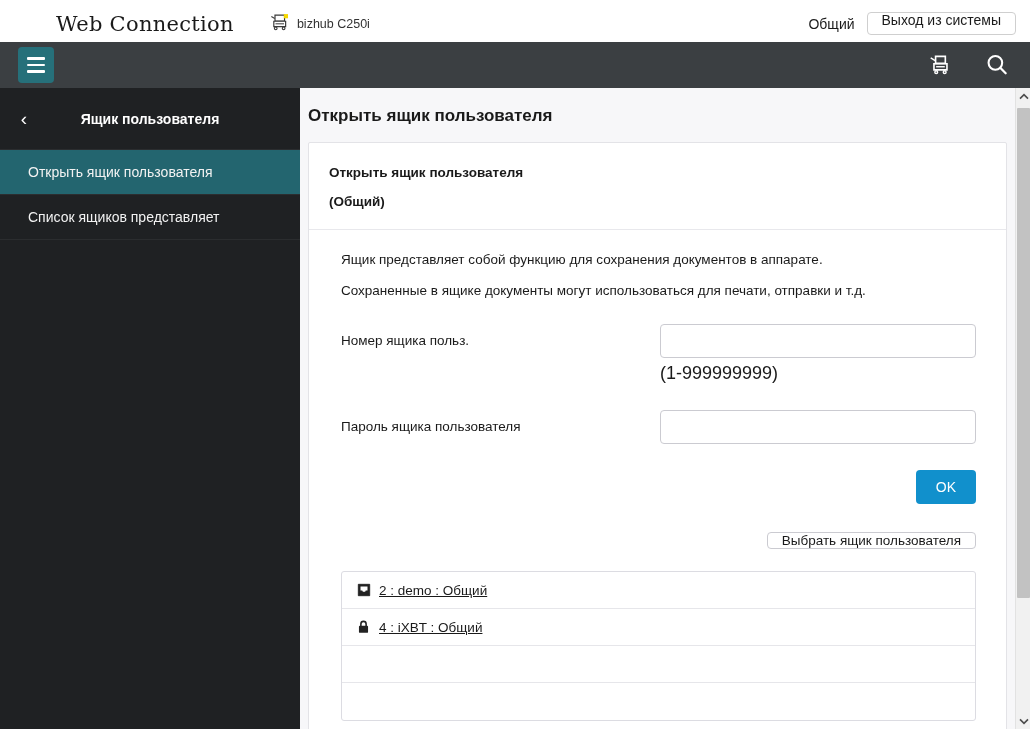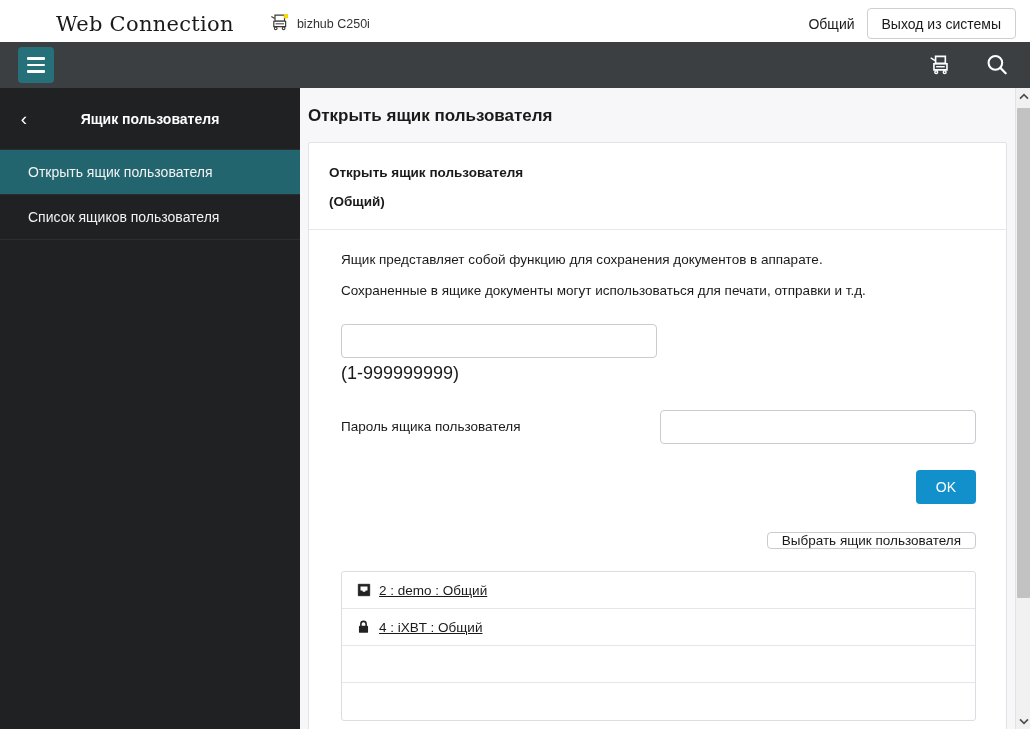--- a/index.html
+++ b/index.html
@@ -42,21 +42,21 @@
     margin-left: auto; margin-right: 14px;
     display: flex; align-items: center; gap: 12px;
   }
   .acct-label { font-size: 14px; color: #1a1a1a; }
   .logout-btn {
     font-size: 14px;
     color: #1a1a1a;
     background: #fff;
     border: 1px solid #cfcfcf;
     border-radius: 4px;
-    padding: 8px 14px 7px;
+    padding: 0 14px 7px;
     cursor: pointer;
     font-family: "Liberation Sans", sans-serif;
     line-height: 1;
   }
 
   
   .navbar {
     position: absolute; left: 0; top: 42px;
     width: 1030px; height: 46px;
     background: #3b3f42;
@@ -309,38 +309,39 @@
 
   <div class="sidebar">
     <div class="sidebar-head">
       <span class="back-chevron">‹</span>
       <div class="sidebar-title">Ящик пользователя</div>
     </div>
     <div class="side-item active">
       <span>Открыть ящик пользователя</span>
     </div>
     <div class="side-item">
-      <span>Список ящиков пользователя</span>
+      <span>Список ящиков представляет</span>
     </div>
   </div>
 
   <div class="main">
     <div class="page-title">Открыть ящик пользователя</div>
 
     <div class="card">
       <div class="card-head">
         <div class="h1">Открыть ящик пользователя</div>
         <div class="h2">(Общий)</div>
       </div>
 
       <div class="card-body">
         <div class="desc">Ящик представляет собой функцию для сохранения документов в аппарате.</div>
         <div class="desc second">Сохраненные в ящике документы могут использоваться для печати, отправки и т.д.</div>
 
         <div class="field-row">
+          <div class="field-label">Номер ящика польз.</div>
           <div class="field-input-wrap">
             <input class="text-input" type="text" value="" style="">
             <div class="input-hint">(1-999999999)</div>
           </div>
         </div>
 
         <div class="field-row">
           <div class="field-label">Пароль ящика пользователя</div>
           <div class="field-input-wrap">
             <input class="text-input" type="password" value="" style="">

